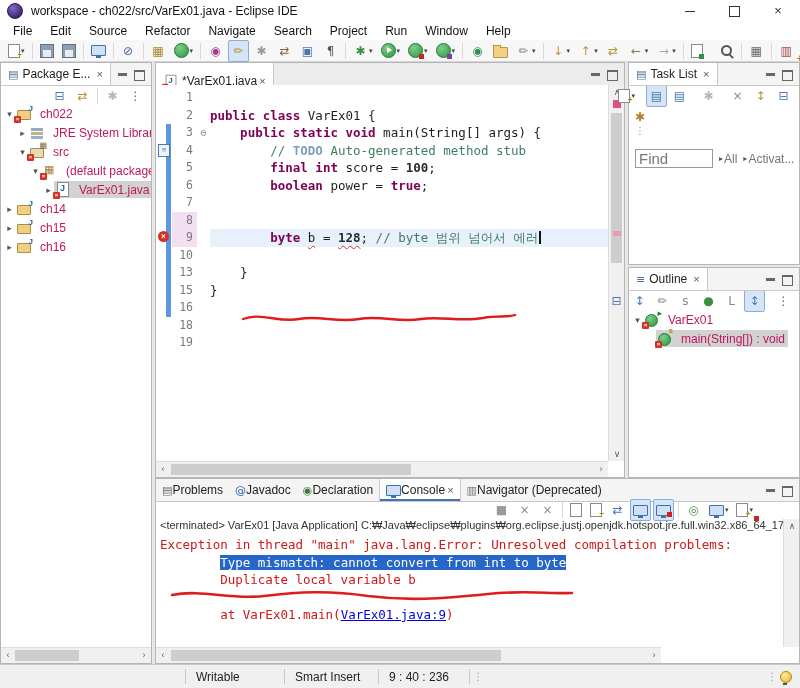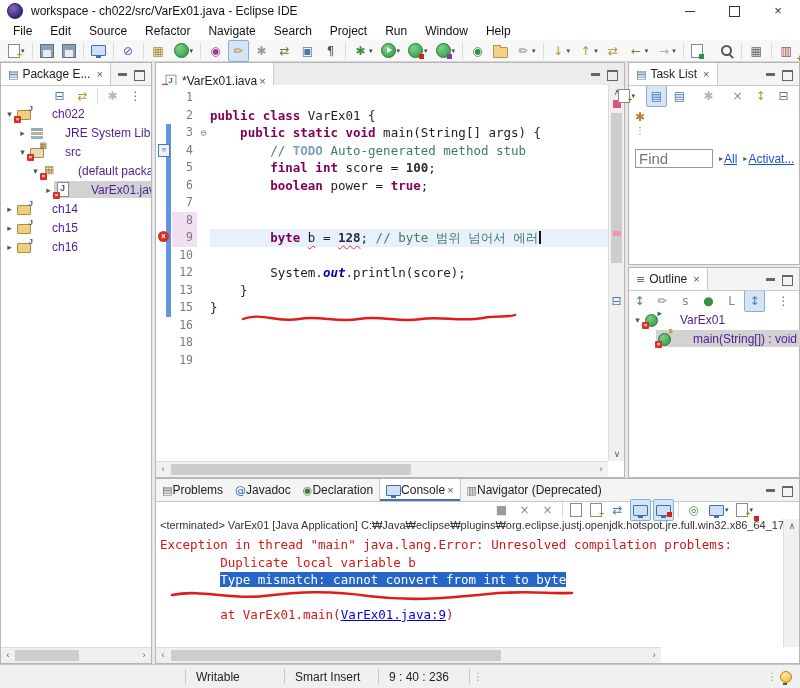--- a/index.html
+++ b/index.html
@@ -60,21 +60,21 @@
   .mm-max{width:9px;height:8px;border:1px solid #666;border-top:2px solid #666;margin-top:3px;}
   .vicon{font-size:11px;font-family:"DejaVu Sans",sans-serif;}
   .iconrow{height:19px;display:flex;align-items:center;justify-content:flex-end;padding-right:4px;background:#fff;}
   
   #pkg{top:62px;left:0;width:152px;height:602px;}
   #pkg-tree{position:absolute;top:41px;left:0;right:0;bottom:16px;overflow:hidden;}
   .trow{display:flex;align-items:center;height:19px;white-space:nowrap;}
   .tarrow{width:11px;text-align:center;color:#555;font-size:9px;flex:none;}
   .tin{display:inline-flex;align-items:center;padding:0 3px 0 1px;height:17px;}
   .tin.sel{background:#d2d2d2;}
-  .tlabel{margin-left:17px;color:#4c1d95;}
+  .tlabel{margin-left:5px;color:#be185d;}
   .ti{display:inline-block;width:16px;height:15px;position:relative;flex:none;margin-right:3px;}
   .ti.java-project::before,.ti.src-folder::before{content:"";position:absolute;left:1px;top:4px;width:12px;height:8px;
     background:#f0cf7e;border:1px solid #ad8b45;border-radius:1px;}
   .ti.java-project::after{content:"J";position:absolute;right:-1px;top:-2px;font-size:8px;font-weight:bold;color:#2b5fa8;}
   .ti.src-folder::before{background:#e9d9b4;}
   .ti.src-folder::after{content:"▦";position:absolute;right:-2px;top:-3px;font-size:8px;color:#7a5c28;}
   .ti.library::before{content:"";position:absolute;left:2px;top:3px;width:12px;height:3px;background:#9aa7c0;
     box-shadow:0 4px 0 #c7b27e,0 8px 0 #8fb3d9;}
   .ti.package::before{content:"▦";position:absolute;left:2px;top:0;font-size:11px;color:#a4803c;}
   .ti.java-file::before{content:"";position:absolute;left:2px;top:0;width:10px;height:13px;background:#fff;border:1px solid #8a8a8a;}
@@ -116,21 +116,21 @@
   .sg-n{color:#2b2b2b;font-weight:bold;}
   .sg-e{text-decoration-line:underline;text-decoration-style:wavy;text-decoration-color:#e03030;
     text-decoration-thickness:1px;text-underline-offset:3px;}
   .caret{display:inline-block;width:2px;height:13px;background:#111;vertical-align:-2px;margin-left:1px;}
   
   #tasklist{top:62px;left:628px;width:172px;height:203px;}
   #outline{top:267px;left:628px;width:172px;height:211px;}
   #find-row{position:absolute;top:86px;left:6px;right:2px;display:flex;align-items:center;}
   #find-input{width:70px;height:17px;border:1px solid #999;background:#fff;color:#777;font-size:15px;
     padding:0 3px;font-family:"Liberation Sans",sans-serif;}
-  .flink{color:#1d4ed8;margin-left:1px;white-space:nowrap;overflow:hidden;text-decoration:underline;}
+  .flink{color:#737373;margin-left:1px;white-space:nowrap;overflow:hidden;}
   .farrow{color:#555;font-size:8px;margin-left:6px;}
   #tl-side{position:absolute;top:46px;left:4px;width:14px;display:flex;flex-direction:column;align-items:center;}
   #outline-tree{position:absolute;top:42px;left:0;right:0;bottom:0;}
   
   #console{top:478px;left:155px;width:645px;height:186px;}
   .ctab{display:flex;align-items:center;padding:0 6px;position:relative;color:#222;}
   .ctab.active{background:#fff;border-left:1px solid #c9c9c9;border-right:1px solid #c9c9c9;
     box-shadow:inset 0 -2px 0 #4472b8;}
   #cs-bar{position:absolute;top:22px;left:0;right:42px;height:18px;display:flex;align-items:center;justify-content:flex-end;}
   #cs-header{position:absolute;top:40px;left:4px;right:16px;height:16px;font-size:11px;color:#333;
@@ -485,26 +485,20 @@
             <span class="e-text hl"><span>        </span><span class="sg-k">byte </span><span class="sg-e">b</span><span> = </span><span class="sg-n sg-e">128</span><span>; </span><span class="sg-c">// byte 범위 넘어서 에러</span><span class="caret"></span></span>
           </div>
           <div class="eline">
             <span class="e-ruler"></span>
             <span class="e-num">10</span>
             <span class="e-fold"></span>
             <span class="e-text"></span>
           </div>
           <div class="eline">
             <span class="e-ruler"></span>
-            <span class="e-num">12</span>
-            <span class="e-fold"></span>
-            <span class="e-text"><span>        System.</span><span class="sg-f">out</span><span>.println(score);</span></span>
-          </div>
-          <div class="eline">
-            <span class="e-ruler"></span>
             <span class="e-num">13</span>
             <span class="e-fold"></span>
             <span class="e-text"><span>    }</span></span>
           </div>
           <div class="eline">
             <span class="e-ruler"></span>
             <span class="e-num">15</span>
             <span class="e-fold"></span>
             <span class="e-text"><span>}</span></span>
           </div>
@@ -731,22 +725,22 @@
         <span class="tbi">
           <span class="icb page">
             <span class="badge b-plus-gold">+</span>
           </span>
           <span class="dd">▾</span>
         </span>
       </div>
     <div id="cs-header">&lt;terminated&gt; VarEx01 [Java Application] C:₩Java₩eclipse₩plugins₩org.eclipse.justj.openjdk.hotspot.jre.full.win32.x86_64_17.0.1.v202</div>
     <div id="cs-lines">
         <div class="cline"><span class="cs-r">Exception in thread "main" java.lang.Error: Unresolved compilation problems: </span></div>
+        <div class="cline"><span class="cs-r">        </span><span class="cs-s">Type mismatch: cannot convert from int to byte</span></div>
         <div class="cline"><span class="cs-r">        Duplicate local variable b</span></div>
-        <div class="cline"><span class="cs-r">        </span><span class="cs-s">Type mismatch: cannot convert from int to byte</span></div>
         <div class="cline"></div>
         <div class="cline"><span class="cs-r">        at VarEx01.main(</span><span class="cs-l">VarEx01.java:9</span><span class="cs-r">)</span></div>
       </div>
     <svg class="anno" id="cs-anno" style="left:12px;top:108px" width="410" height="16" viewBox="0 0 410 16">
       <path d="M4,8 C34,2 62,13 96,9 C130,5 160,3 200,9 C240,14 272,12 320,7 C356,3 382,7 404,6" fill="none" stroke="#e01b1b" stroke-width="2.6" stroke-linecap="round"></path>
     </svg>
     <div class="vscroll" style="top:40px;right:0;bottom:16px">
       <span class="sarrow" style="top:0;right:0">∧</span>
     </div>
     <div class="hscroll" style="left:0;width:505px;bottom:0">

